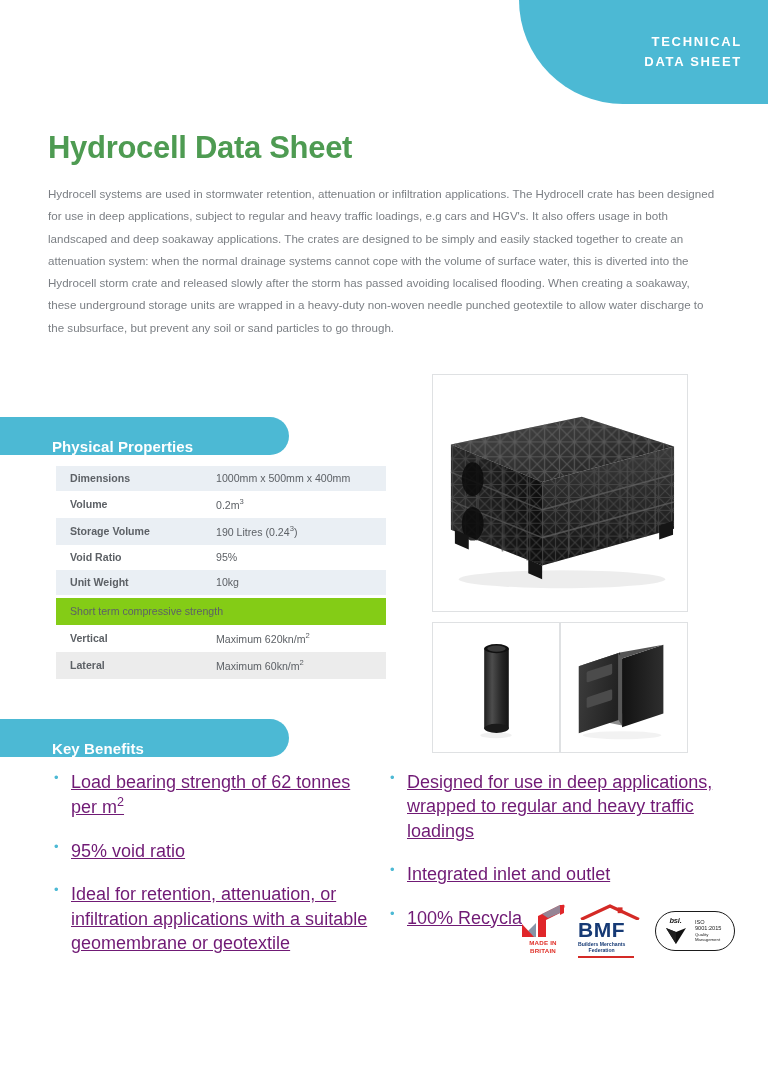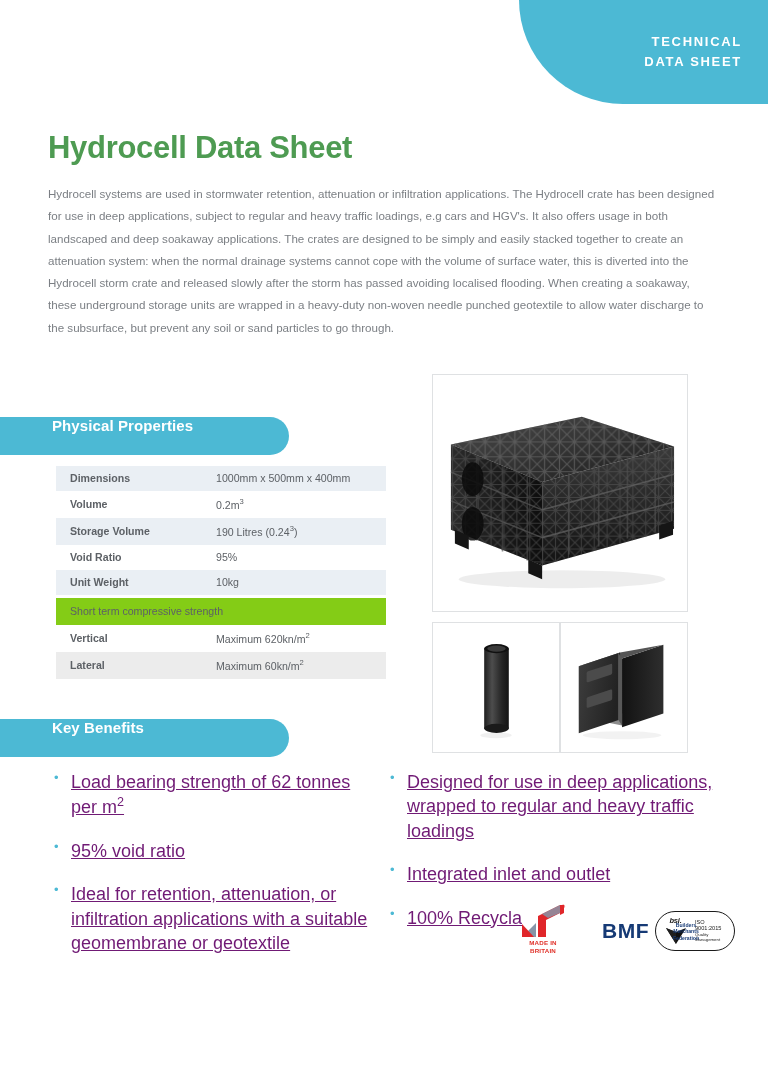--- a/index.html
+++ b/index.html
@@ -64,21 +64,21 @@
 
   
   .section-pill {
     position: absolute;
     left: 0;
     height: 38px;
     background: #4cb9d4;
     border-top-right-radius: 19px;
     border-bottom-right-radius: 19px;
     display: flex;
-    align-items: flex-start;
+    align-items: flex-end;
     padding-left: 52px;
     padding-right: 30px;
   }
   .section-pill .pill-label {
     color: #ffffff;
     font-size: 15px;
     font-weight: bold;
     letter-spacing: 0.1px;
   }
   #pill-physical { top: 417px; width: 289px; }
@@ -165,22 +165,22 @@
   .mib-text {
     font-size: 6.2px; font-weight: bold; color: #e03129;
     letter-spacing: 0.2px; text-align: center; line-height: 1.22;
     margin-top: 1px;
   }
 
   
   .logo-bmf {
     width: 66px; height: 54px;
     position: relative;
-    display: flex; flex-direction: row;
-    align-items: center; justify-content: flex-start; gap: 24px;
+    display: flex; flex-direction: column;
+    align-items: flex-start; justify-content: flex-start;
   }
   .bmf-roof { width: 64px; height: 17px; }
   .bmf-main {
     font-size: 21px; font-weight: bold; color: #163a75;
     letter-spacing: 0.5px; line-height: 1; margin-top: -1px;
   }
   .bmf-sub {
     font-size: 5.1px; font-weight: bold; color: #163a75;
     text-align: center; line-height: 1.2; margin-top: 1px;
   }

